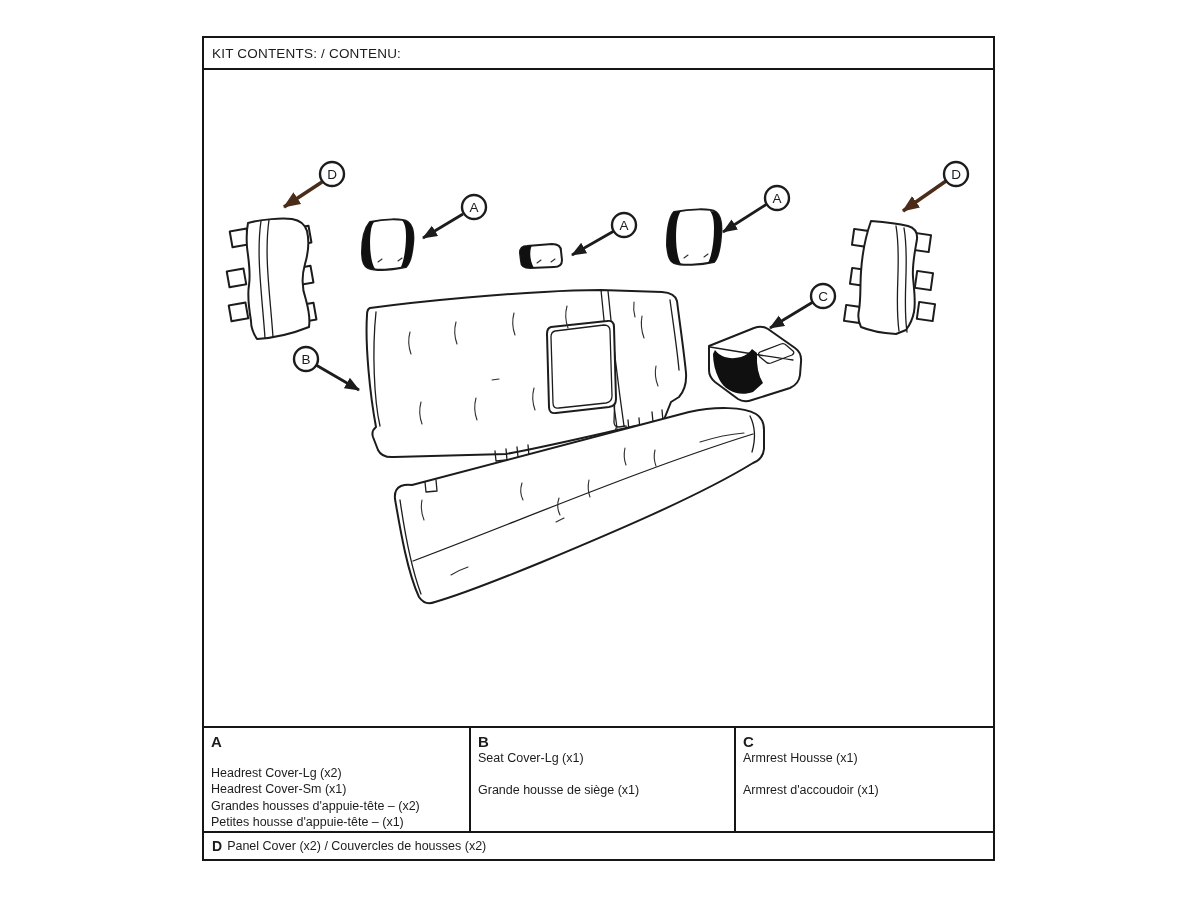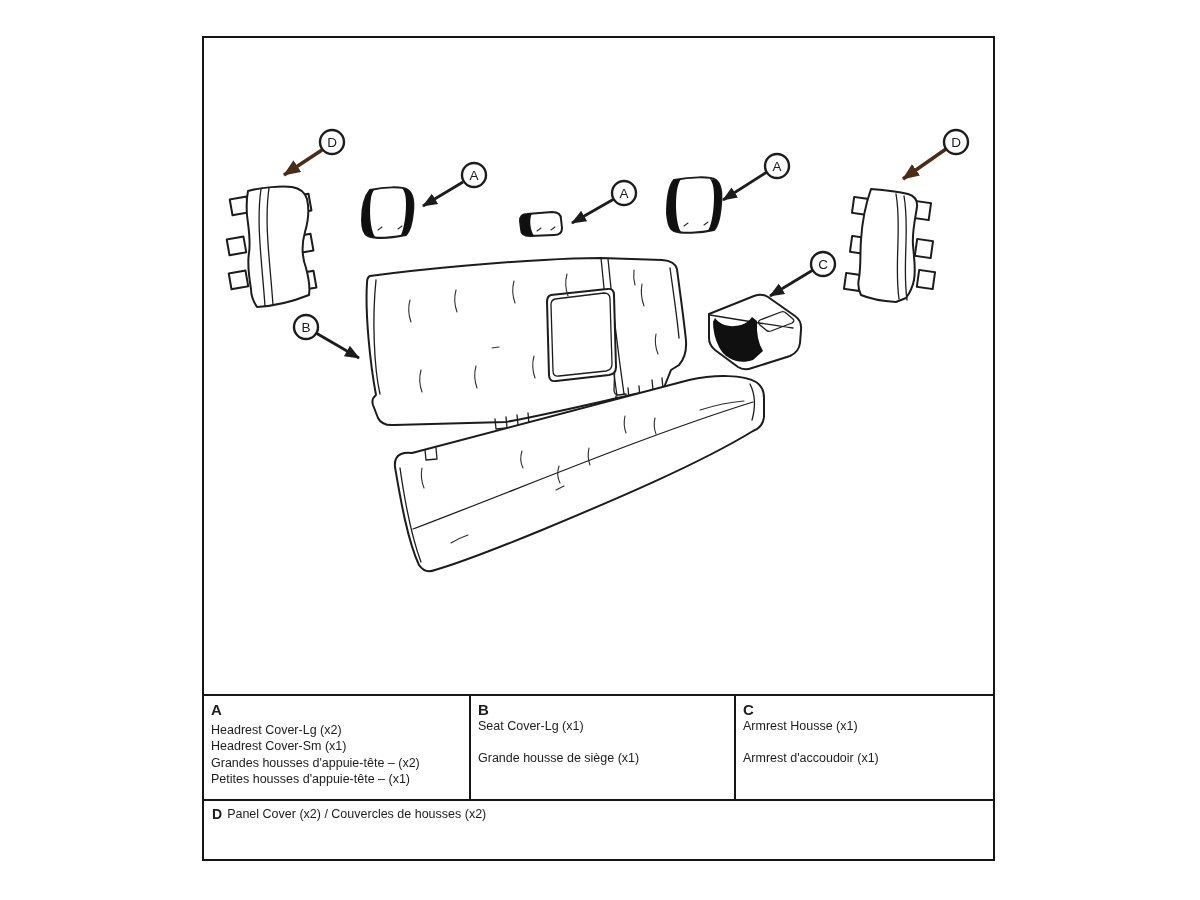--- a/index.html
+++ b/index.html
@@ -7,40 +7,43 @@
   .figure{position:absolute;left:202px;top:36px;width:793px;height:825px;border:2px solid #161616;box-sizing:border-box;background:#fff;}
   .fig-header{height:32px;border-bottom:2px solid #161616;box-sizing:border-box;display:flex;align-items:center;padding-left:8px;font-size:13.5px;letter-spacing:.2px;}
   .diagram{height:656px;overflow:hidden;}
   .diagram svg{display:block;width:789px;height:656px;}
   .row-abc{display:flex;border-top:2px solid #161616;height:105px;box-sizing:border-box;}
   .cell{box-sizing:border-box;padding:5px 7px 0 7px;font-size:12.5px;line-height:16px;}
   .cell-a{width:267px;border-right:2px solid #161616;}
   .cell-b{width:265px;border-right:2px solid #161616;}
   .cell-c{flex:1;}
   .cell-key{font-weight:bold;font-size:15px;line-height:17px;}
-  .cell-a .en-block{margin-top:4px;}
+  .cell-a .en-block{margin-top:15px;}
   .cell-a .fr-block{margin-top:1px;}
   .cell-b .en-block,.cell-c .en-block{}
   .cell-b .fr-block,.cell-c .fr-block{margin-top:16px;}
   .row-d{border-top:2px solid #161616;height:28px;box-sizing:border-box;display:flex;align-items:center;padding-left:8px;font-size:12.5px;gap:5px;}
   .row-d .cell-key{font-size:14px;line-height:14px;}
   .lnw{stroke:#1c1c1c;fill:#ffffff;stroke-width:2;stroke-linecap:round;stroke-linejoin:round;}
   .thin{stroke:#1c1c1c;fill:none;stroke-width:1.3;stroke-linecap:round;stroke-linejoin:round;}
   .wr{stroke:#2e2e2e;fill:none;stroke-width:1.1;stroke-linecap:round;}
   .blk{fill:#101010;stroke:none;}
   .co{fill:#ffffff;stroke:#1c1c1c;stroke-width:2.4;}
   .colbl{font-family:"Liberation Sans",sans-serif;font-size:13.5px;fill:#1c1c1c;text-anchor:middle;}
   .arrow-b{stroke:#1c1c1c;stroke-width:2.8;}
   .arrow-d{stroke:#4a2c18;stroke-width:3.6;}
 </style>
 </head>
 <body>
 
 <div class="figure">
 
+  <div class="fig-header">
+    <span>KIT CONTENTS: / CONTENU:</span>
+  </div>
 
   <div class="diagram">
     <svg viewBox="0 0 789 656">
       <defs>
         <marker id="ahb" markerUnits="userSpaceOnUse" markerWidth="16" markerHeight="13" refX="14" refY="6" orient="auto">
           <path d="M0,0 L15,6 L0,12 Z" fill="#1c1c1c"></path>
         </marker>
         <marker id="ahd" markerUnits="userSpaceOnUse" markerWidth="19" markerHeight="15" refX="16" refY="7" orient="auto">
           <path d="M0,0 L17,7 L0,14 Z" fill="#4a2c18"></path>
         </marker>
@@ -190,21 +193,21 @@
 
   <div class="row-abc">
     <div class="cell cell-a">
       <div class="cell-key">A</div>
       <div class="en-block">
         <div>Headrest Cover-Lg (x2)</div>
         <div>Headrest Cover-Sm (x1)</div>
       </div>
       <div class="fr-block">
         <div>Grandes housses d'appuie-tête – (x2)</div>
-        <div>Petites housses d'appuie-tête – (x1)</div>
+        <div>Petites housse d'appuie-tête – (x1)</div>
       </div>
     </div>
     <div class="cell cell-b">
       <div class="cell-key">B</div>
       <div class="en-block">
         <div>Seat Cover-Lg (x1)</div>
       </div>
       <div class="fr-block">
         <div>Grande housse de siège (x1)</div>
       </div>

